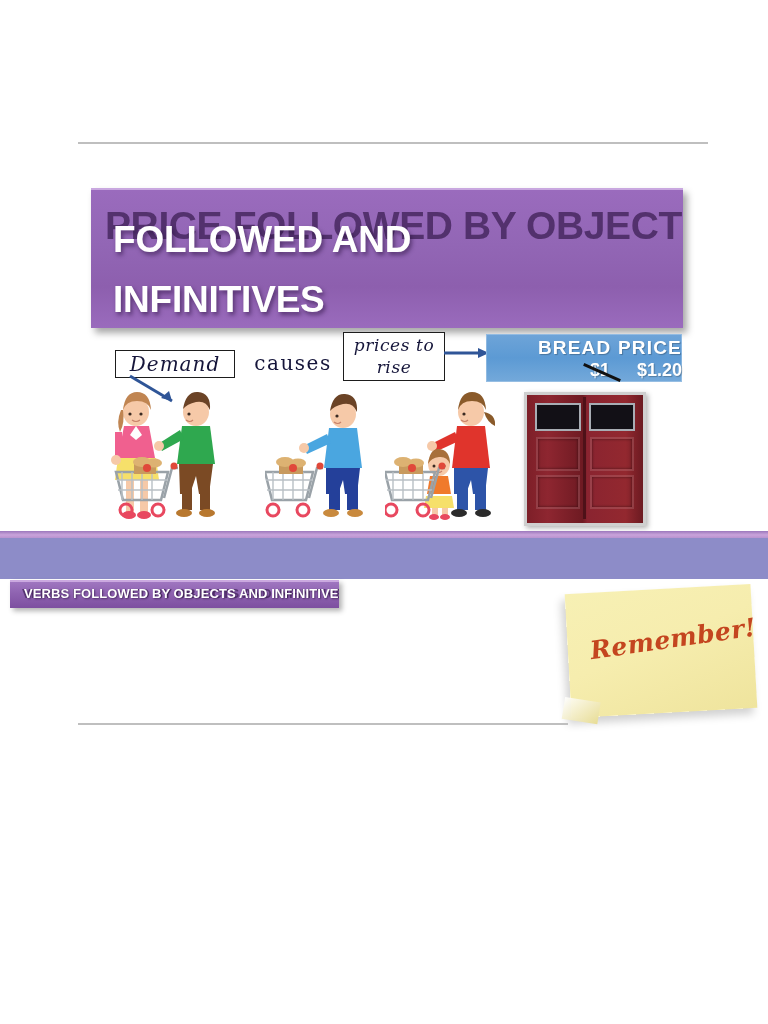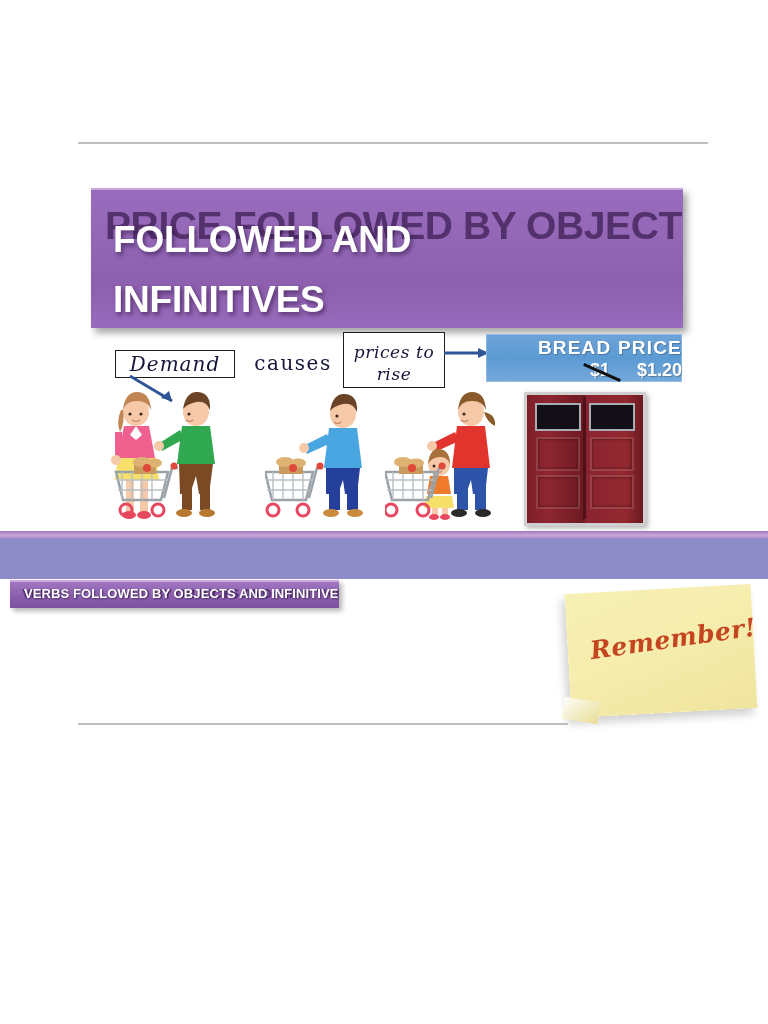--- a/index.html
+++ b/index.html
@@ -103,21 +103,21 @@
     color: #15153a;
     letter-spacing: 1.5px;
   }
   .box-prices {
     left: 343px;
     top: 2px;
     width: 100px;
     height: 46px;
     font-size: 17px;
     line-height: 22px;
-    padding-top: 8px;
+    padding-top: 1px;
     letter-spacing: 0.6px;
   }
 
   
   .price-sign {
     position: absolute;
     left: 486px;
     top: 334px;
     width: 196px;
     height: 48px;

